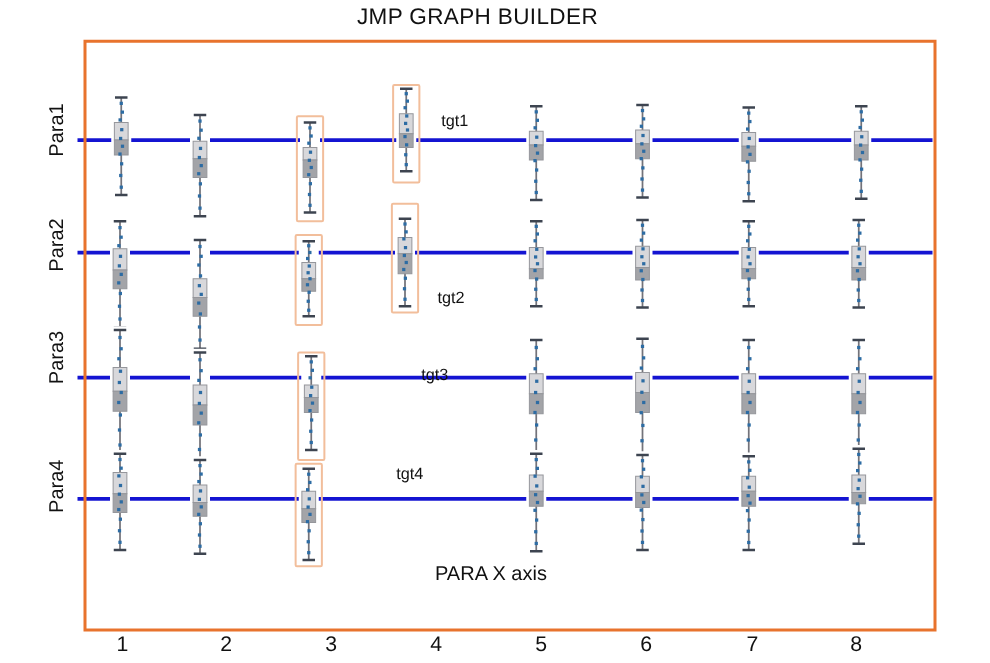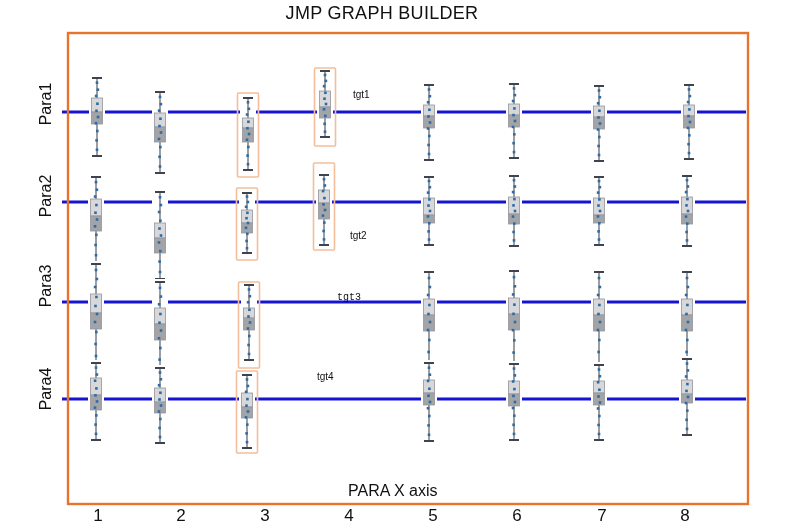--- a/index.html
+++ b/index.html
@@ -13,21 +13,21 @@
   }
   svg{position:absolute;left:0;top:0;}
   .para-label{
     position:absolute;transform:rotate(-90deg);transform-origin:center center;
     font-size:16px;color:#111;white-space:nowrap;width:60px;text-align:center;
   }
   .tick-label{
     position:absolute;font-size:17px;color:#111;width:40px;text-align:center;
   }
   .tgt-label{
-    position:absolute;font-size:10px;color:#111;white-space:nowrap;
+    position:absolute;font-size:13px;color:#111;white-space:nowrap;
   }
   #x-axis-title{
     position:absolute;font-size:16px;color:#111;white-space:nowrap;
   }
 </style>
 </head>
 <body>
 
 <div id="stage">
   <div id="chart-title">JMP GRAPH BUILDER</div>
@@ -592,17 +592,17 @@
       <div class="tick-label" style="left: 78px; top: 506px;">1</div>
       <div class="tick-label" style="left: 161px; top: 506px;">2</div>
       <div class="tick-label" style="left: 245px; top: 506px;">3</div>
       <div class="tick-label" style="left: 329px; top: 506px;">4</div>
       <div class="tick-label" style="left: 413px; top: 506px;">5</div>
       <div class="tick-label" style="left: 497px; top: 506px;">6</div>
       <div class="tick-label" style="left: 582px; top: 506px;">7</div>
       <div class="tick-label" style="left: 665px; top: 506px;">8</div>
       <div class="tgt-label" style="left: 353px; top: 89px;">tgt1</div>
       <div class="tgt-label" style="left: 350px; top: 191px; margin-top: 39px;">tgt2</div>
-      <div class="tgt-label" style="left: 337px; top: 292px; font-family: Liberation Mono, monospace;">tgt3</div>
+      <div class="tgt-label" style="left: 337px; top: 292px;">tgt3</div>
       <div class="tgt-label" style="left: 317px; top: 371px;">tgt4</div>
     </div>
-  <div id="x-axis-title" style="left: 348px; top: 482px;">PARA X axis</div>
+  <div id="x-axis-title" style="left: 348px; top: 451px;">PARA X axis</div>
 </div>
 
 </body></html>

